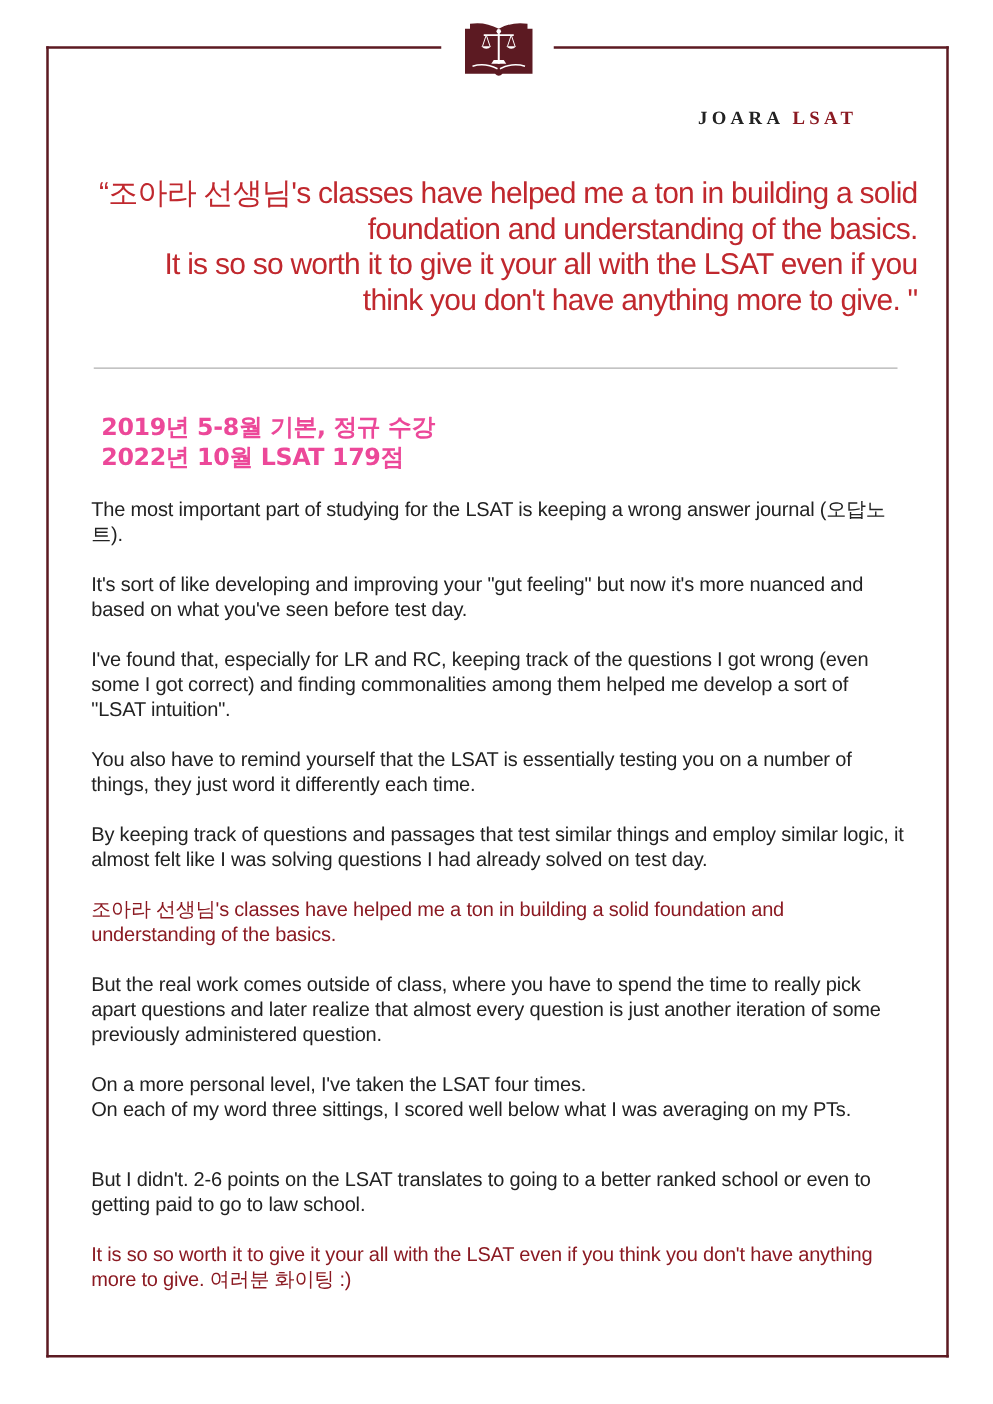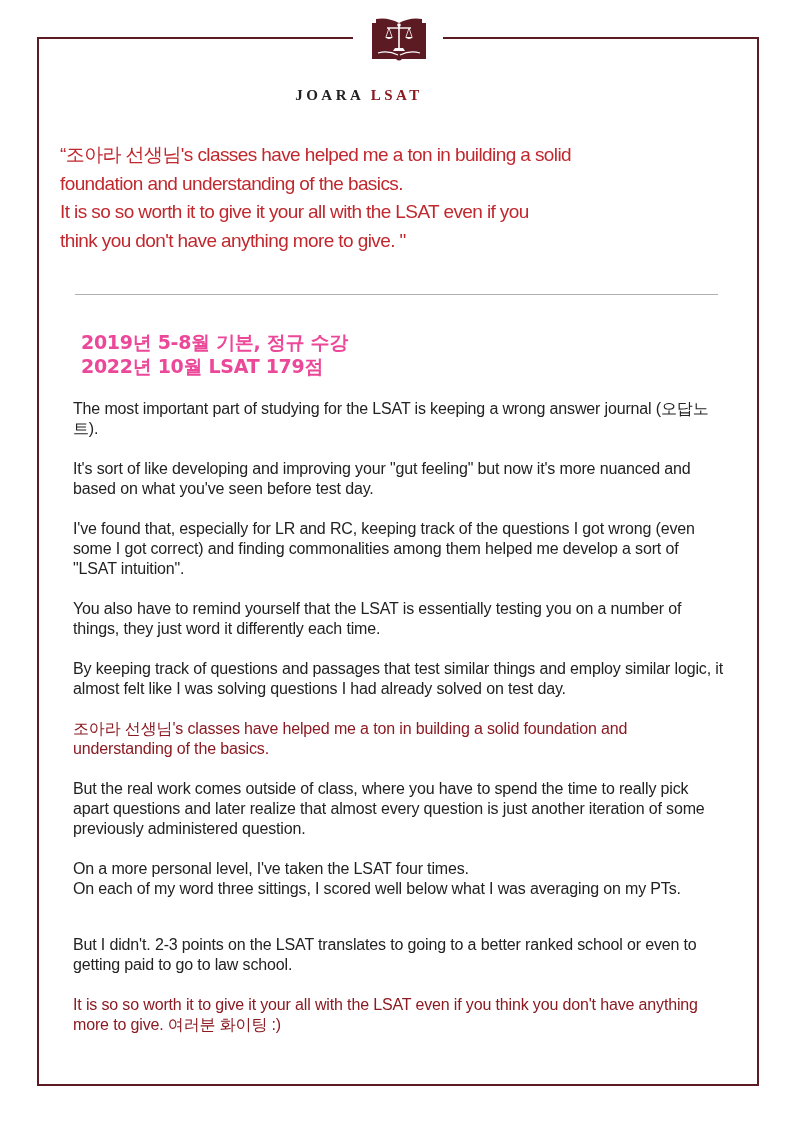--- a/index.html
+++ b/index.html
@@ -6,28 +6,28 @@
   body { width: 794px; height: 1123px; position: relative; overflow: hidden;
          font-family: "DejaVu Sans", "Liberation Sans", sans-serif; }
 
   .frame { position: absolute; left: 37px; top: 37px; width: 718px; height: 1047px;
            border: 2px solid #5c1a22; border-top: none; box-sizing: content-box; }
   .top-line { position: absolute; top: 37px; height: 2px; background: #5c1a22; }
   .top-line.left  { left: 37px; width: 316px; }
   .top-line.right { left: 443px; width: 316px; }
 
   .logo-icon { position: absolute; left: 370px; top: 17px; width: 58px; height: 46px; }
-  .brand { position: absolute; left: 16px; width: 686px; top: 87px; text-align: center;
+  .brand { position: absolute; left: 0; width: 686px; top: 87px; text-align: right;
            font-family: "Liberation Serif", "DejaVu Serif", serif; font-weight: bold;
            font-size: 15px; letter-spacing: 3.5px; }
   .brand .b1 { color: #222222; }
   .brand .b2 { color: #8b1a22; }
 
-  .quote { position: absolute; left: 60px; width: 674px; top: 141px; text-align: left;
-           color: #c0282e; font-family: "Liberation Sans", sans-serif; font-size: 19px;
+  .quote { position: absolute; left: 60px; width: 674px; top: 141px; text-align: right;
+           color: #c0282e; font-family: "Liberation Sans", sans-serif; font-size: 24px;
            line-height: 28.5px; letter-spacing: -0.6px; }
   .quote div { white-space: nowrap; }
 
   .divider { position: absolute; left: 75px; top: 294px; width: 643px; height: 1px; background: #b0b0b0; }
 
   .history { position: absolute; left: 81px; top: 302px; font-family: "DejaVu Sans", sans-serif;
              font-weight: bold; font-size: 19px; line-height: 24px; color: #ec4899; letter-spacing: -0.3px; margin-top: 28px; }
 
   .body { position: absolute; left: 73px; top: 399px; width: 650px;
           font-family: "Liberation Sans", sans-serif; font-size: 16px; line-height: 20px;
@@ -82,15 +82,15 @@
   <p>It's sort of like developing and improving your "gut feeling" but now it's more nuanced and based on what you've seen before test day.</p>
   <p>I've found that, especially for LR and RC, keeping track of the questions I got wrong (even some I got correct) and finding commonalities among them helped me develop a sort of "LSAT intuition".</p>
   <p>You also have to remind yourself that the LSAT is essentially testing you on a number of things, they just word it differently each time.</p>
   <p>By keeping track of questions and passages that test similar things and employ similar logic, it almost felt like I was solving questions I had already solved on test day.</p>
   <p class="accent">조아라 선생님's classes have helped me a ton in building a solid foundation and understanding of the basics.</p>
   <p>But the real work comes outside of class, where you have to spend the time to really pick apart questions and later realize that almost every question is just another iteration of some previously administered question.</p>
   <p style="margin-bottom:36px;">
     <span>On a more personal level, I've taken the LSAT four times.</span><br>
     <span>On each of my word three sittings, I scored well below what I was averaging on my PTs.</span>
   </p>
-  <p>But I didn't. 2-3 points on the LSAT translates to going to a better ranked school or even to getting paid to go to law school.</p>
+  <p>But I didn't. 2-6 points on the LSAT translates to going to a better ranked school or even to getting paid to go to law school.</p>
   <p class="accent">It is so so worth it to give it your all with the LSAT even if you think you don't have anything more to give. 여러분 화이팅 :)</p>
 </div>
 
 </body></html>

